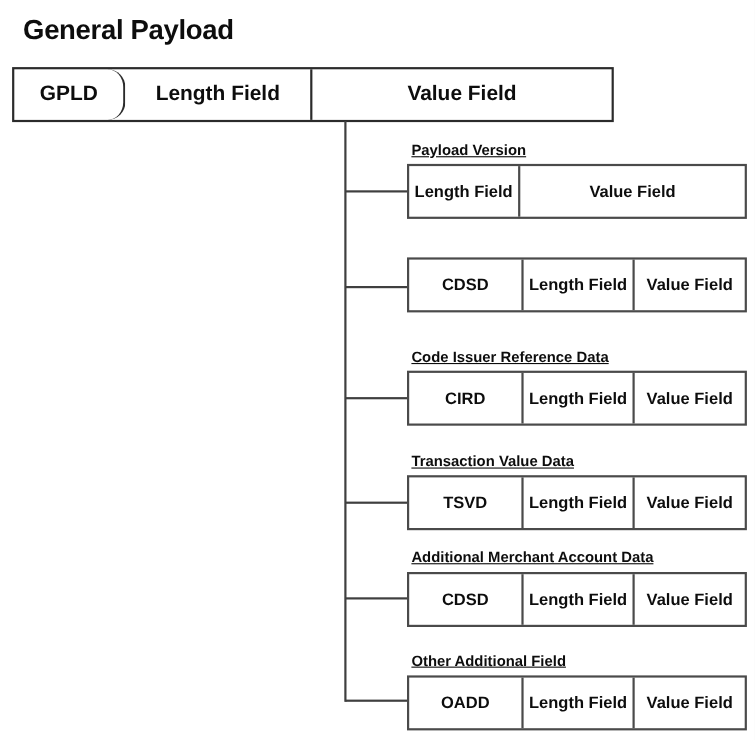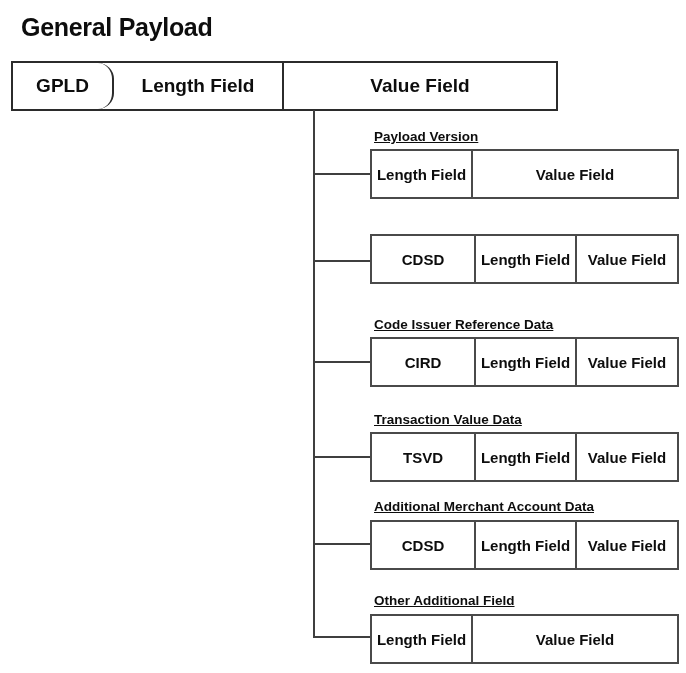--- a/index.html
+++ b/index.html
@@ -117,17 +117,18 @@
   <div class="group-label" style="top:499px">Additional Merchant Account Data</div>
   <div class="sub-table" style="top:520px">
     <div class="cell c0">CDSD</div>
     <div class="cell c1">Length Field</div>
     <div class="cell c2">Value Field</div>
   </div>
 
   <div class="connector" style="top:636px"></div>
   <div class="group-label" style="top:593px">Other Additional Field</div>
   <div class="sub-table" style="top:614px">
+    <div class="cell c0">OADD</div>
     <div class="cell c1">Length Field</div>
     <div class="cell c2">Value Field</div>
   </div>
 
 </div>
 
 </body></html>

